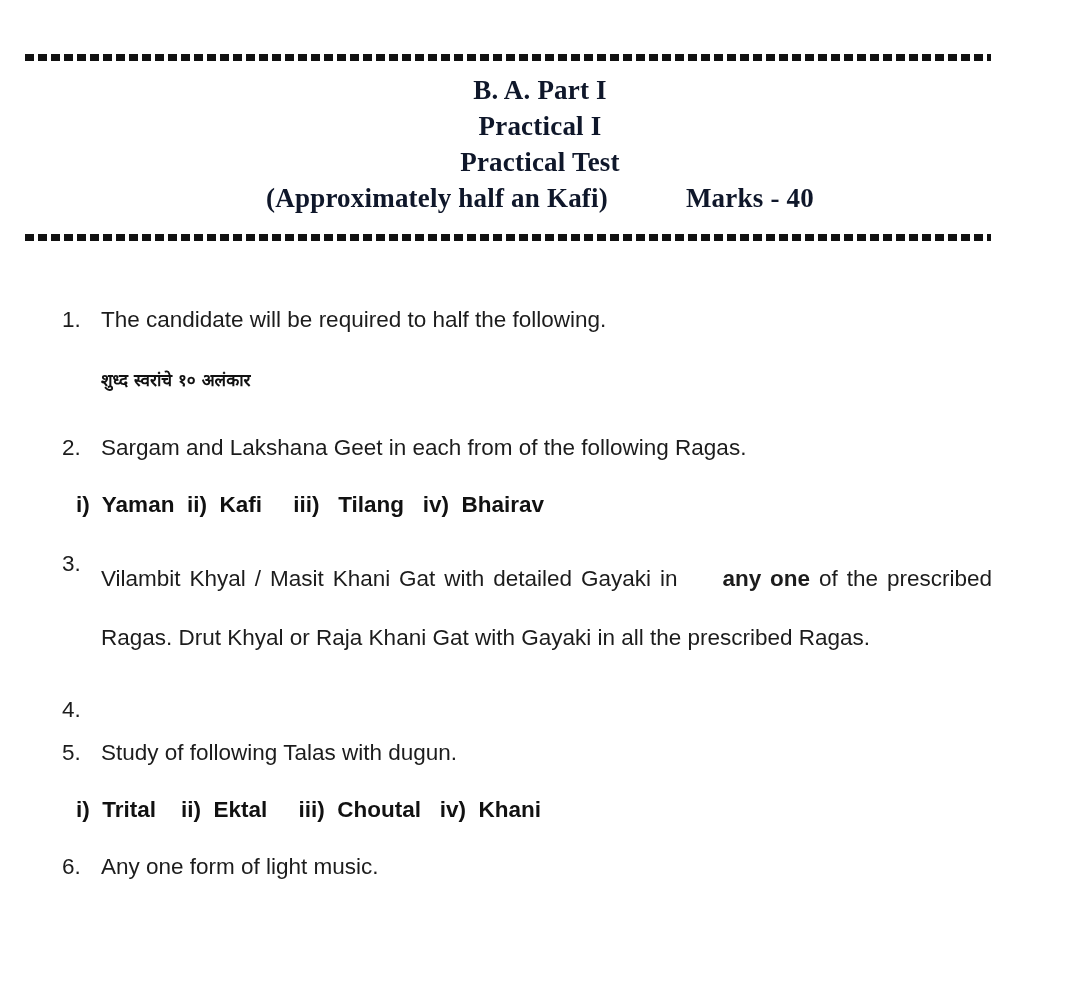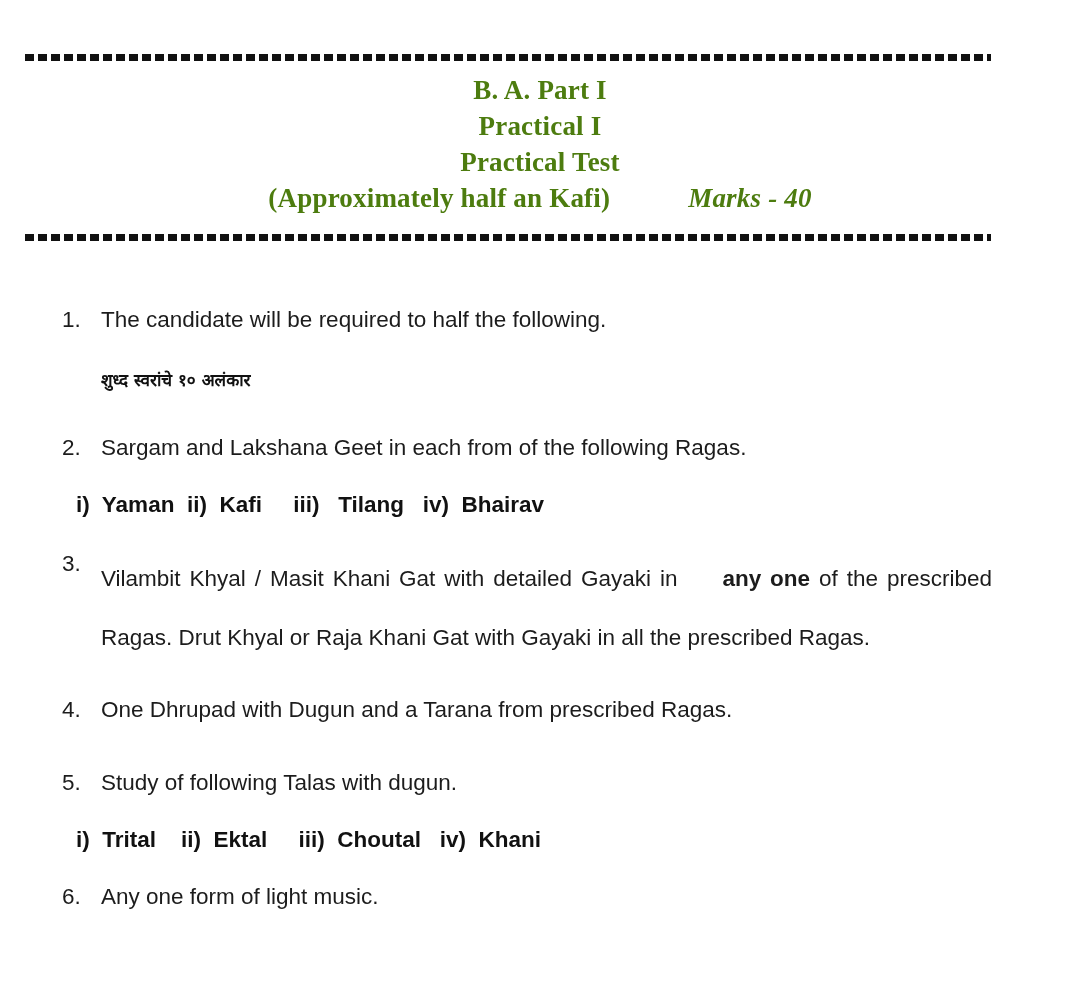--- a/index.html
+++ b/index.html
@@ -45,32 +45,31 @@
   .header {
     position: absolute;
     top: 72px;
     left: 0;
     width: 1080px;
     text-align: center;
     font-family: "Liberation Serif", serif;
     font-weight: bold;
     font-size: 27px;
     line-height: 36px;
-    color: #4d7c0f;
+    color: #0f172a;
     letter-spacing: 0.2px;
   }
   .header-line { white-space: pre; }
   .header-line-last {
     display: block;
     white-space: pre;
   }
   .marks {
     display: inline-block;
     margin-left: 78px;
-    font-style: italic;
   }
 
   
   .content {
     position: absolute;
     top: 305px;
     left: 0;
     width: 1080px;
   }
 
@@ -167,21 +166,20 @@
 
     <div class="item item-justified">
       <span class="num">3.</span>
       <span class="txt"><span>Vilambit Khyal / Masit Khani Gat with detailed Gayaki in </span><b class="em">any one</b><span> of the prescribed Ragas. Drut Khyal or Raja Khani Gat with Gayaki in all the prescribed Ragas.</span></span>
     </div>
 
     <div class="sp-5"></div>
 
     <div class="item">
       <span class="num">4.</span>
-      <span class="txt">One Dhrupad with Dugun and a Tarana from prescribed Ragas.</span>
     </div>
 
     <div class="sp-6"></div>
 
     <div class="item">
       <span class="num">5.</span>
       <span class="txt">Study of following Talas with dugun.</span>
     </div>
     <div class="sp-7"></div>
     <div class="sub">i)  Trital    ii)  Ektal     iii)  Choutal   iv)  Khani</div>

